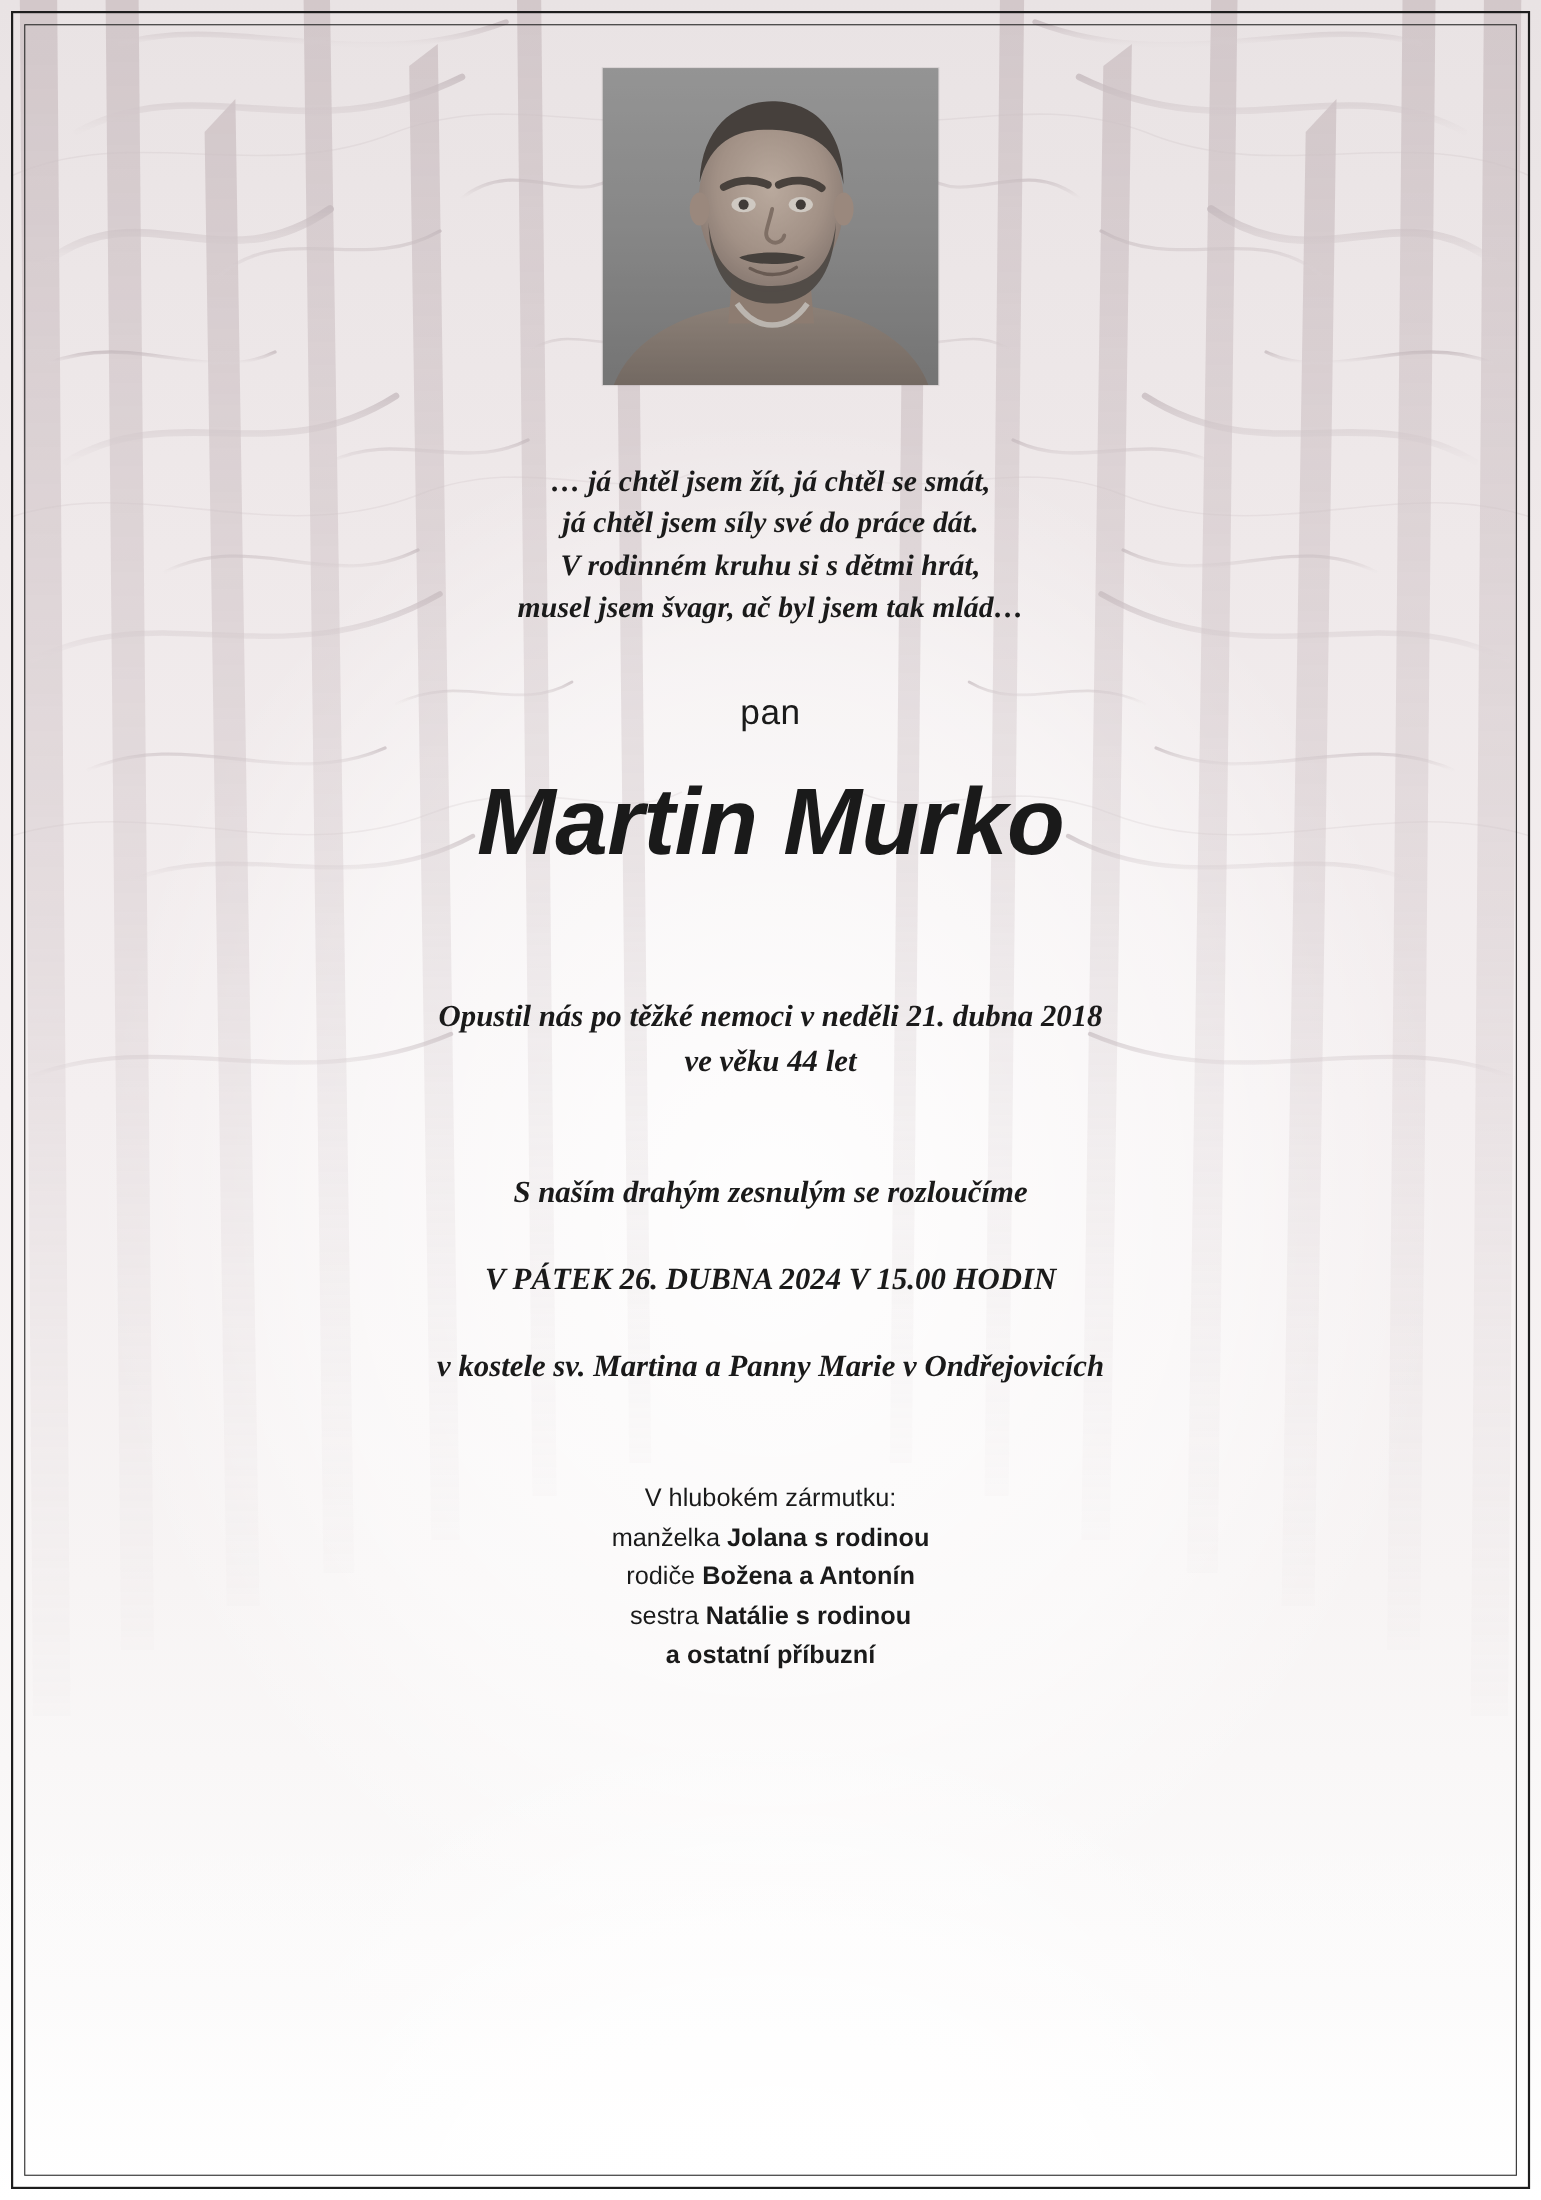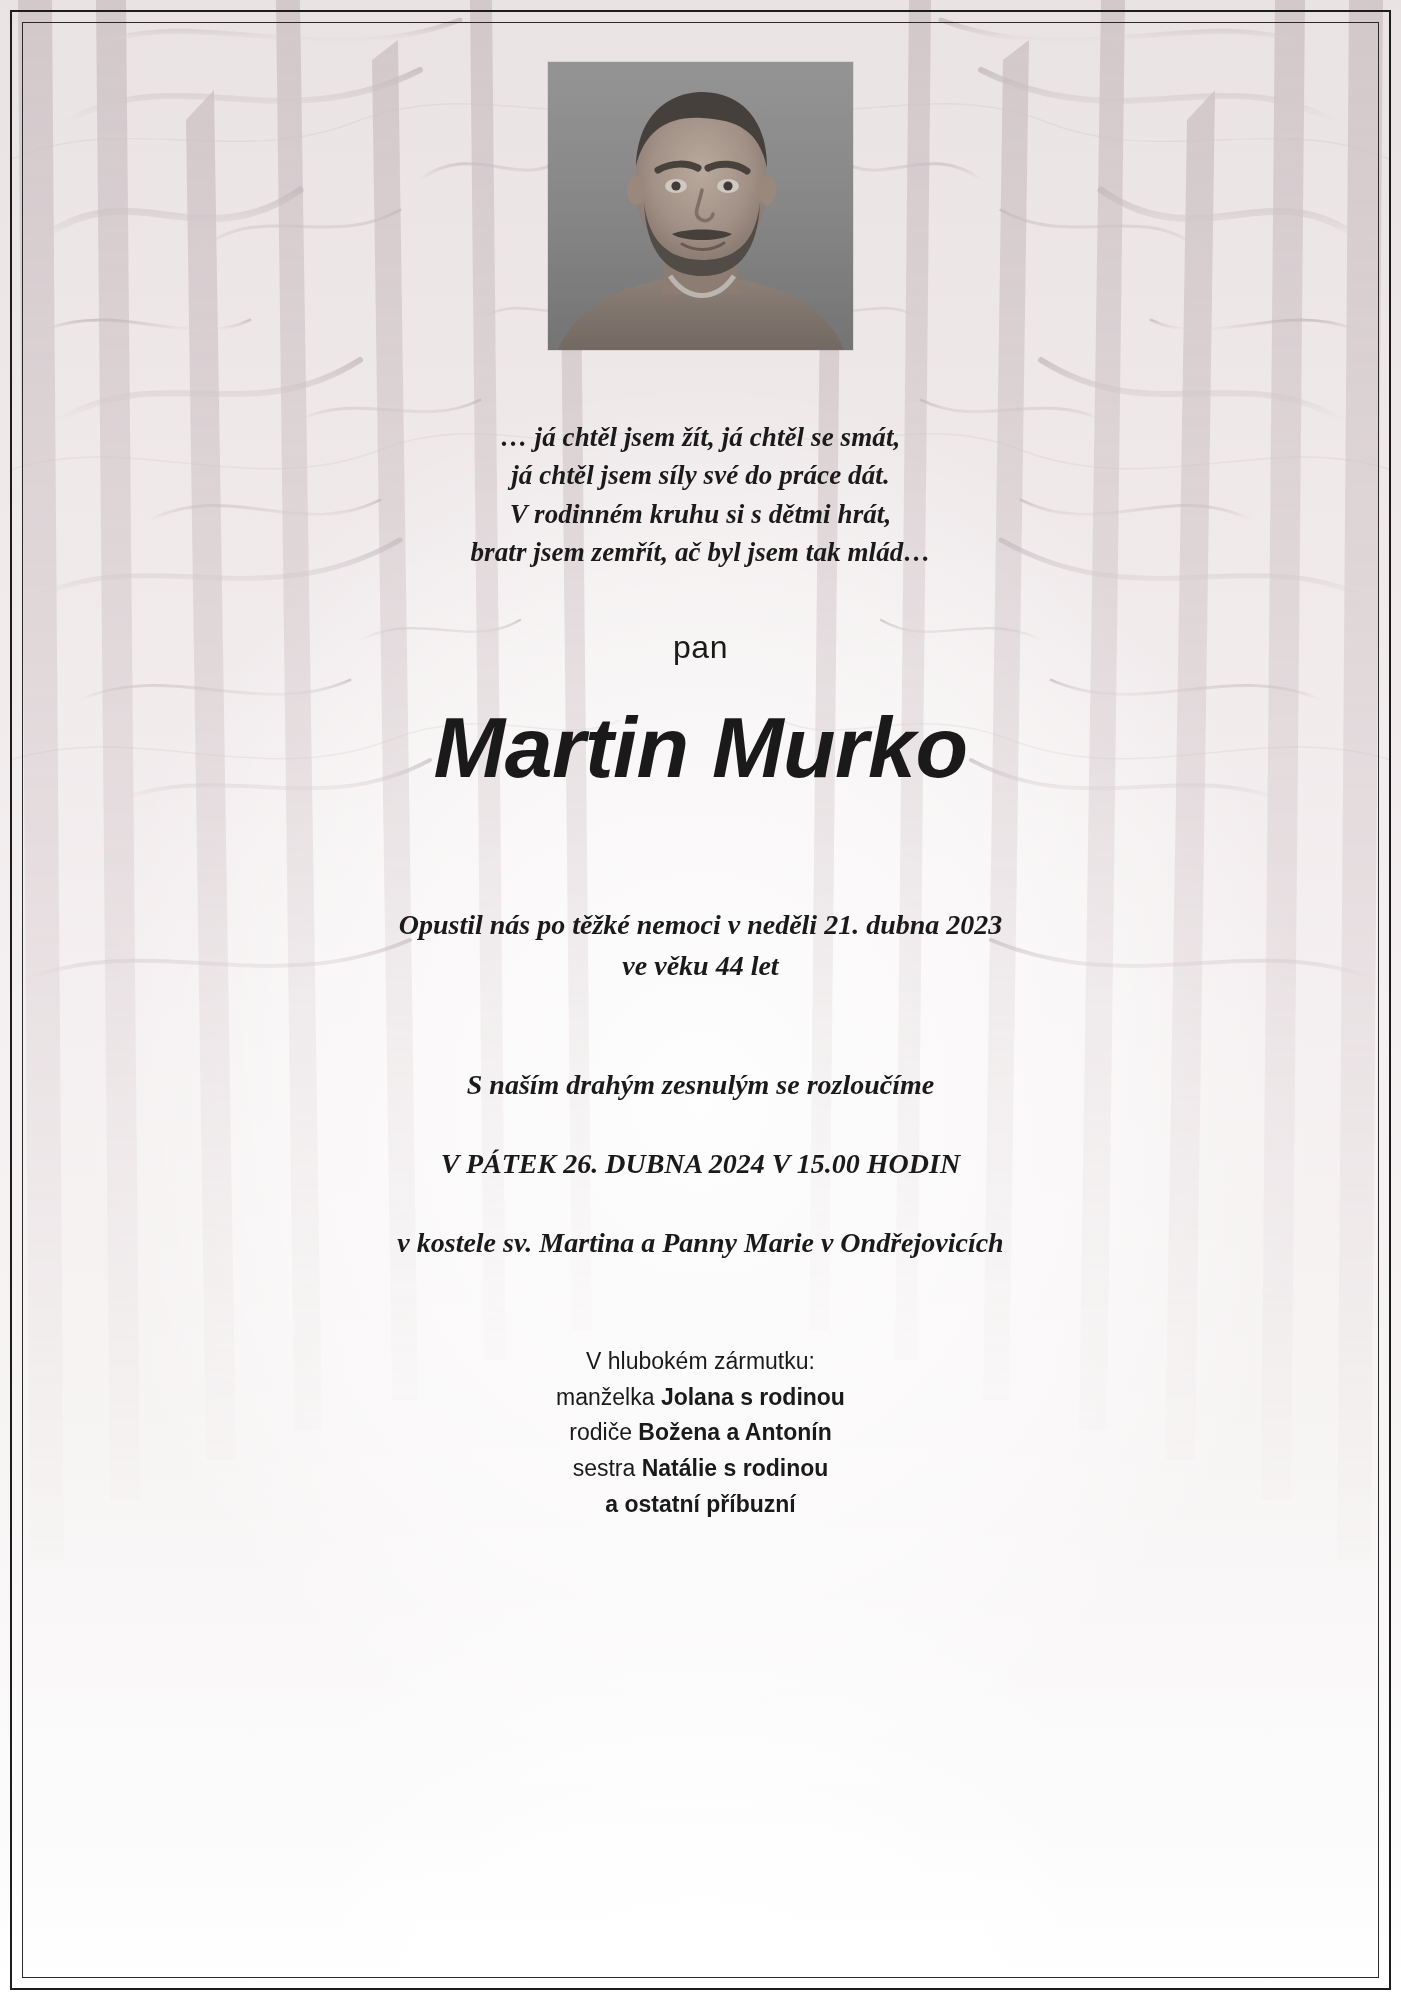--- a/index.html
+++ b/index.html
@@ -290,30 +290,30 @@
         <ellipse cx="219" cy="128" rx="9" ry="15" fill="#a08e83"></ellipse>
 
         <rect width="305" height="288" fill="#7f7f7f" opacity="0.30" style="mix-blend-mode:luminosity"></rect>
       </svg>
     </div>
 
     <div class="verse">
       <div>… já chtěl jsem žít, já chtěl se smát,</div>
       <div>já chtěl jsem síly své do práce dát.</div>
       <div>V rodinném kruhu si s dětmi hrát,</div>
-      <div>bratr jsem zemřít, ač byl jsem tak mlád…</div>
+      <div>musel jsem švagr, ač byl jsem tak mlád…</div>
     </div>
 
 
     <div class="pan">pan</div>
 
     <div class="name">Martin Murko</div>
 
     <div class="died">
-      <div>Opustil nás po těžké nemoci v neděli 21. dubna 2023</div>
+      <div>Opustil nás po těžké nemoci v neděli 21. dubna 2018</div>
       <div>ve věku 44 let</div>
     </div>
 
     <div class="farewell">
       <div>S naším drahým zesnulým se rozloučíme</div>
       <div class="gap-1">V PÁTEK 26. DUBNA 2024 V 15.00 HODIN</div>
       <div class="gap-2">v kostele sv. Martina a Panny Marie v Ondřejovicích</div>
     </div>
 
     <div class="mourners">

